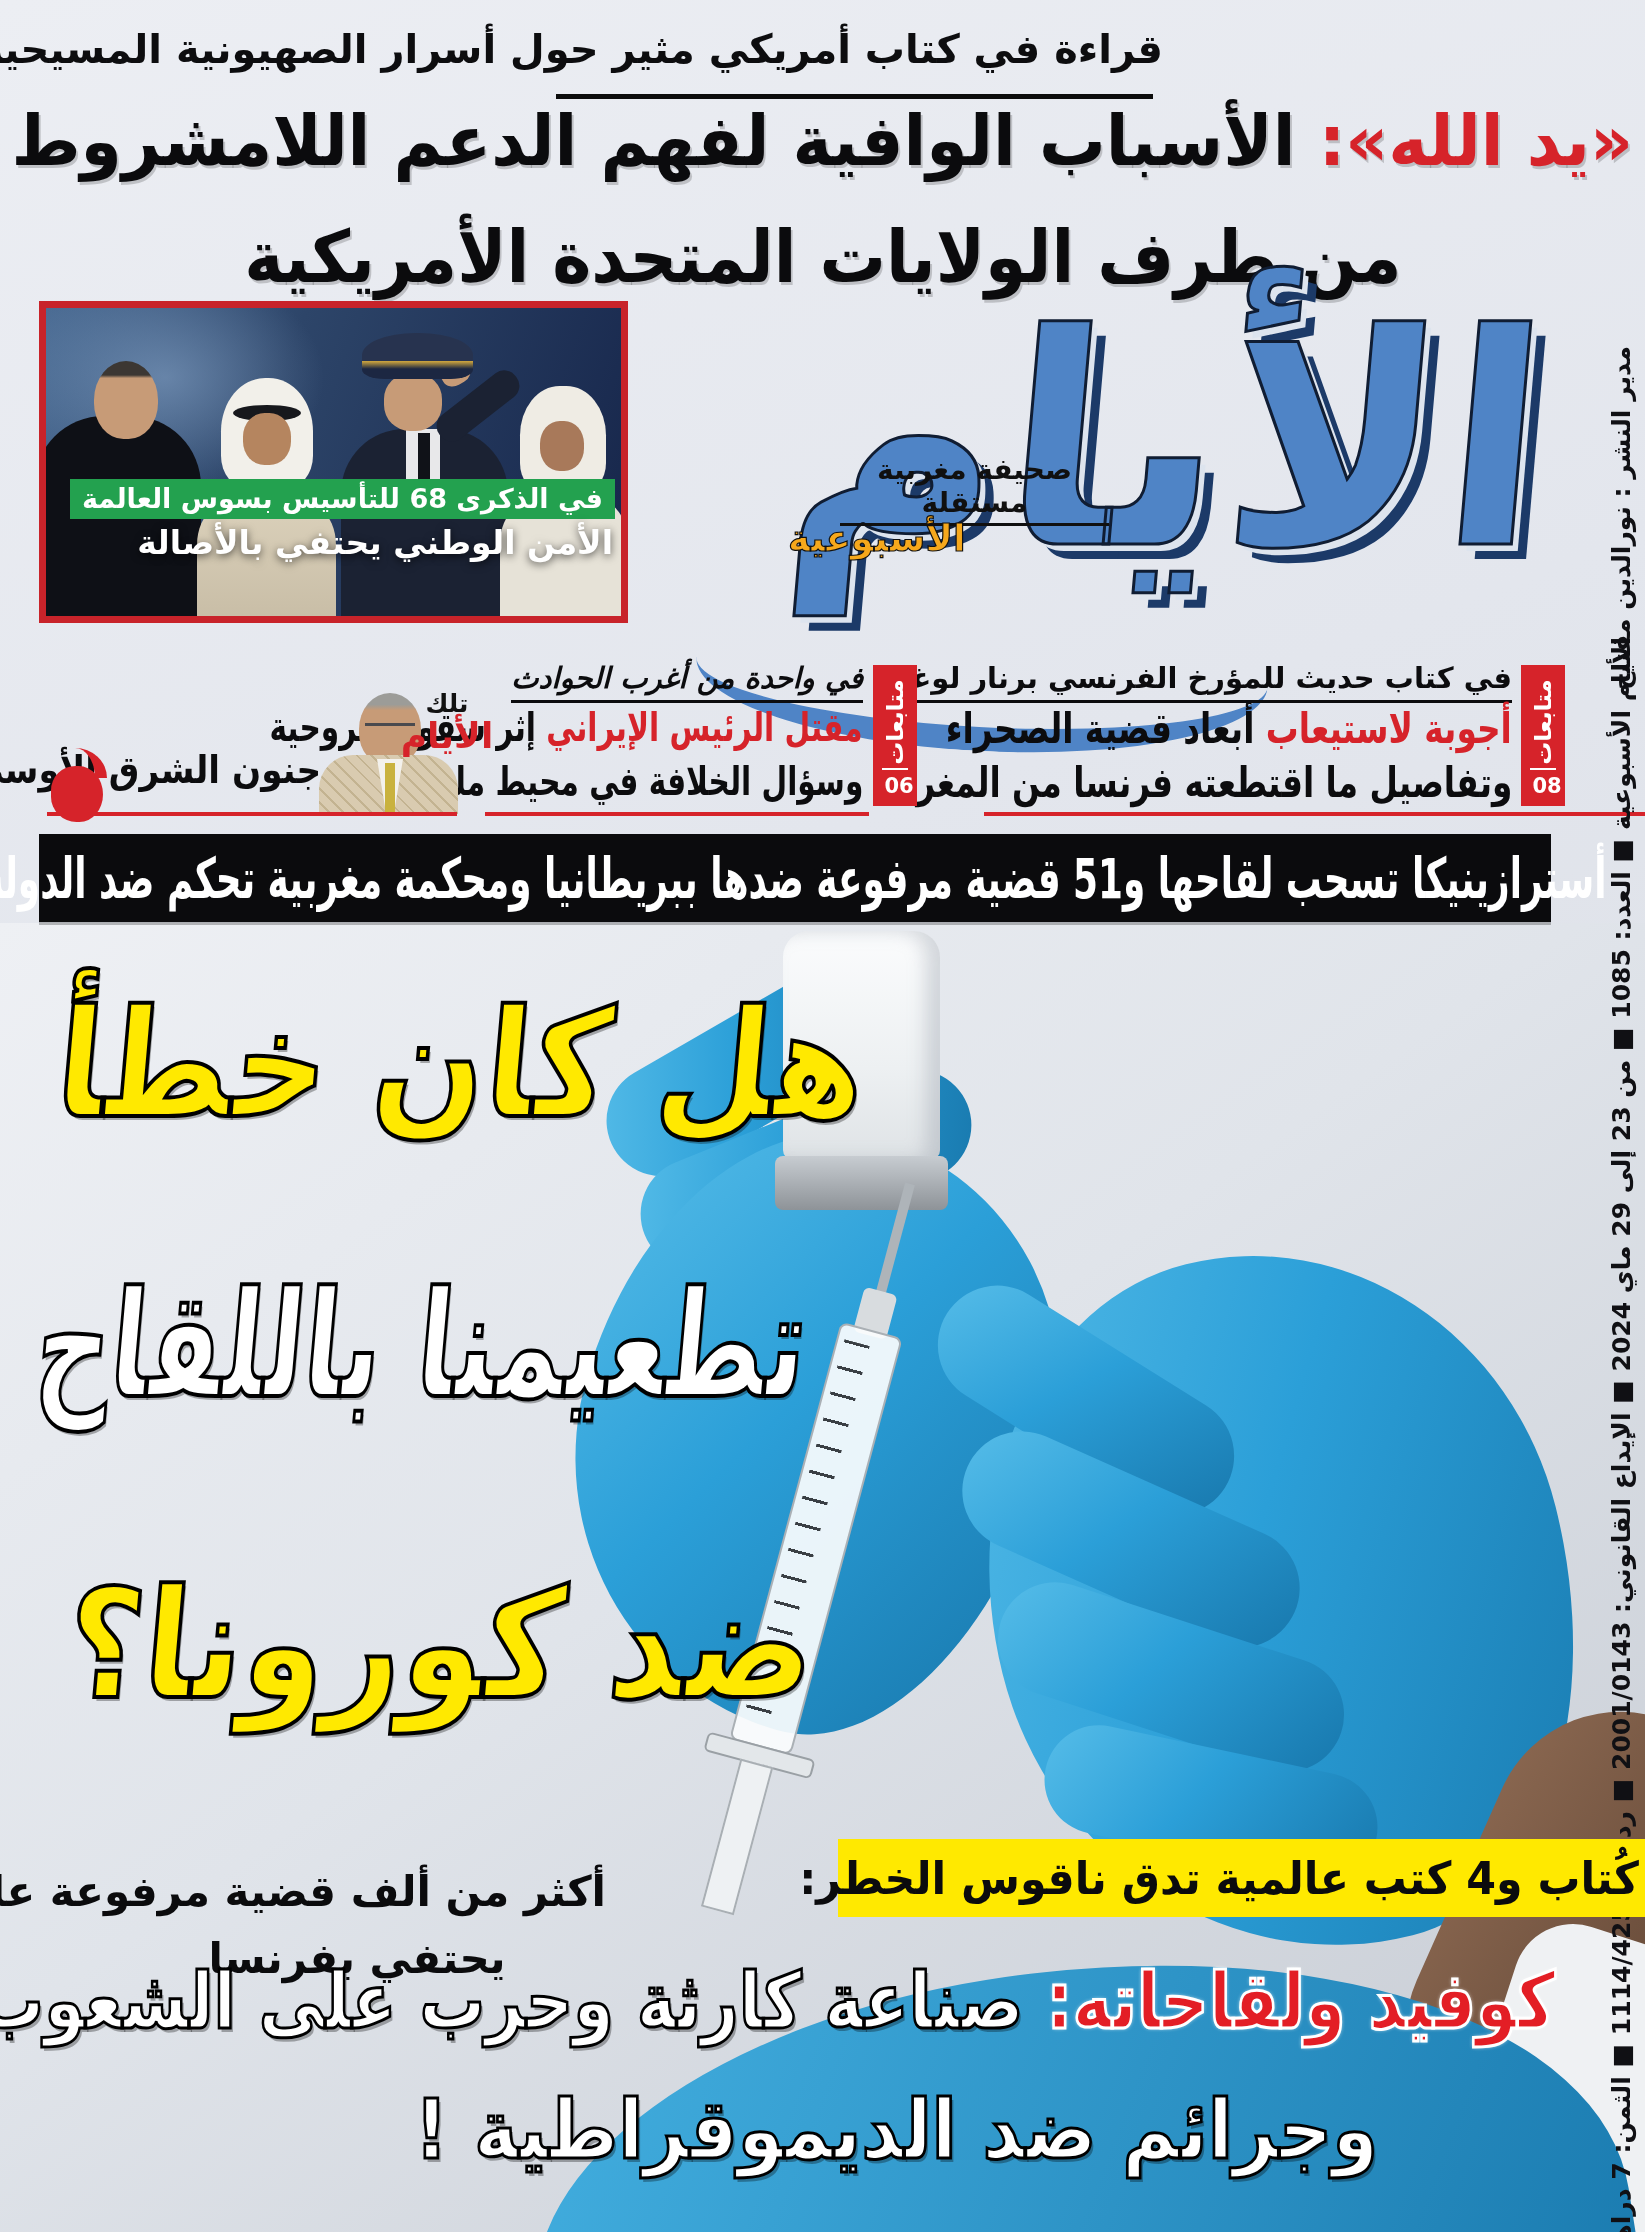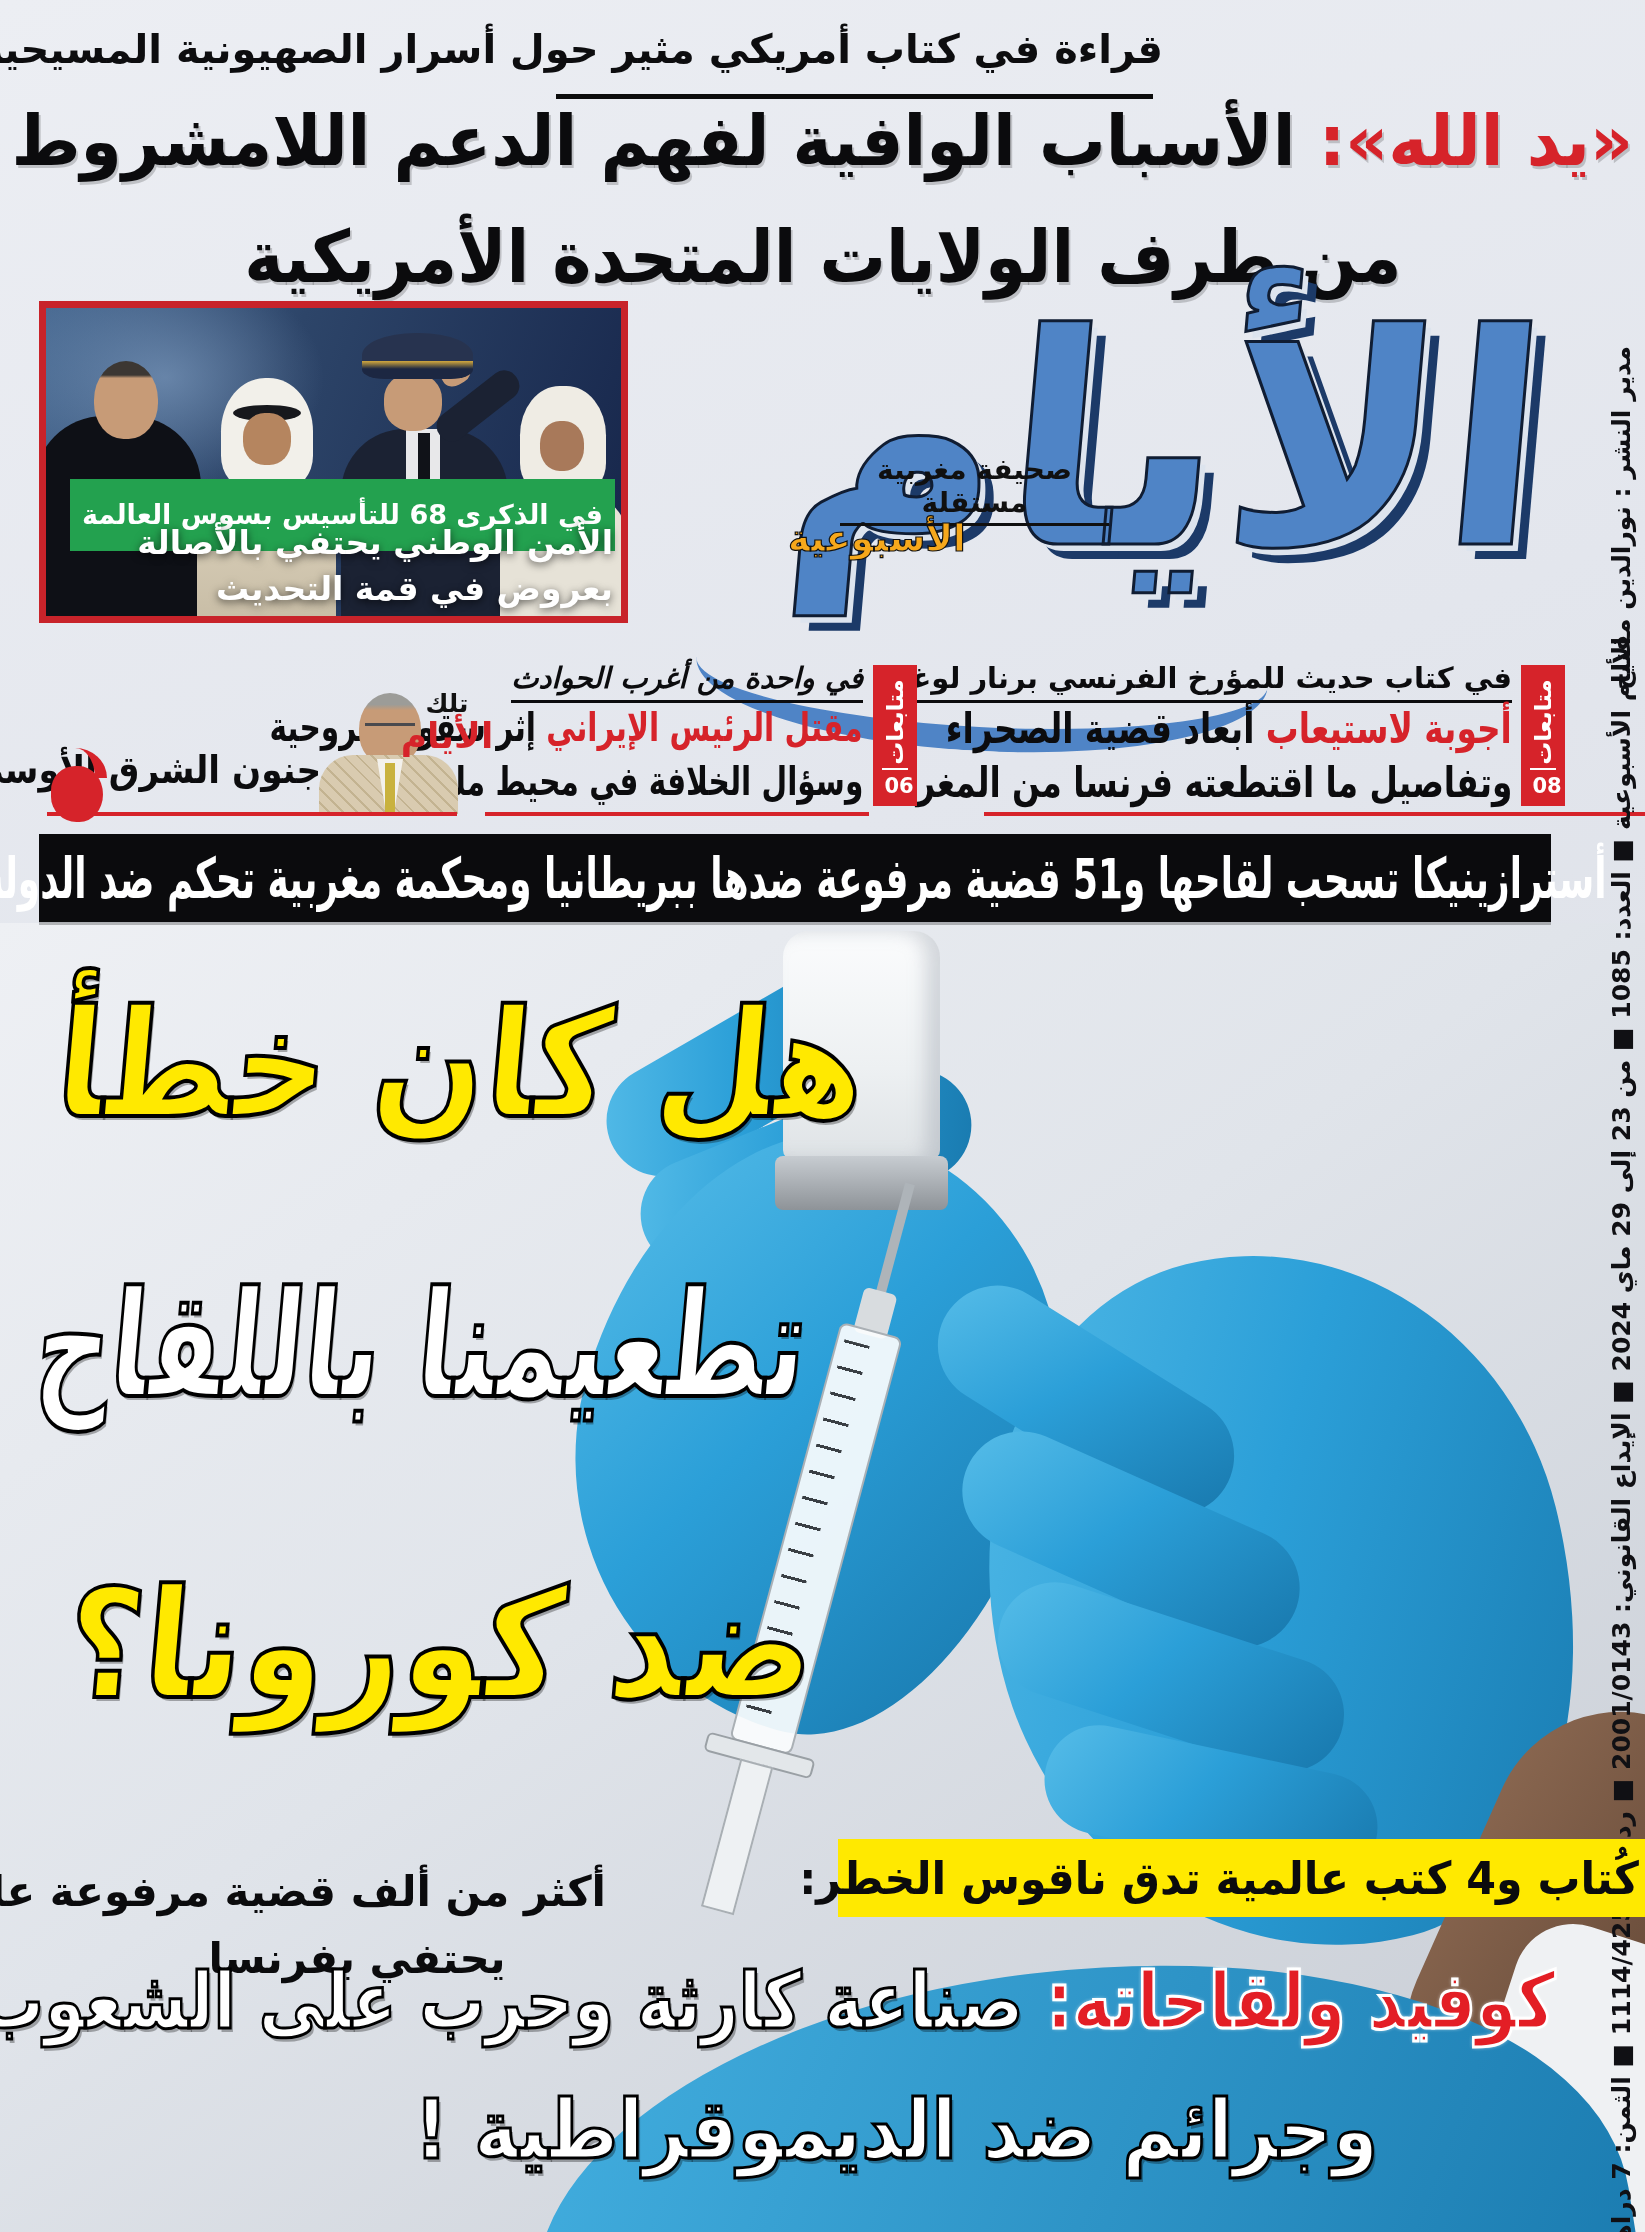--- a/index.html
+++ b/index.html
@@ -30,21 +30,21 @@
   .f-gencap{left:316px;bottom:237px;width:111px;height:46px;background:linear-gradient(#27334f 60%,#c9a23e 62%,#1c2742 78%);border-radius:48% 48% 20% 20%;}
   .f-genface{left:338px;bottom:185px;width:58px;height:58px;background:#c79b77;border-radius:45%;}
   .f-genbody{left:295px;bottom:-4px;width:167px;height:191px;background:#1b2233;border-radius:64px 64px 0 0;}
   .f-genshirt{left:360px;bottom:125px;width:34px;height:62px;background:#e8e8ea;}
   .f-gentie{left:372px;bottom:125px;width:12px;height:58px;background:#101218;}
   .f-genarm{left:384px;bottom:195px;width:96px;height:30px;background:#1b2233;border-radius:14px;transform:rotate(-38deg);}
   .f-genhand{left:394px;bottom:231px;width:30px;height:26px;background:#c79b77;border-radius:40%;transform:rotate(-30deg);}
   .f-ghutra2{left:474px;bottom:123px;width:86px;height:107px;background:#efece4;border-radius:46% 46% 28% 28%;}
   .f-face3{left:494px;bottom:145px;width:44px;height:50px;background:#a8795a;border-radius:45%;}
   .f-robe2{left:454px;bottom:-4px;width:129px;height:129px;background:#e6e2d7;border-radius:52px 52px 0 0;}
-  .pb-badge{right:6px;top:171px;height:40px;line-height:40px;padding:16px 12px;background:#23a14f;color:#fff;font-size:27px;font-weight:bold;white-space:nowrap;}
+  .pb-badge{right:6px;top:171px;height:40px;line-height:40px;padding:0 12px;background:#23a14f;color:#fff;font-size:27px;font-weight:bold;white-space:nowrap;}
   .pb-cap{right:8px;color:#fff;font-size:33px;font-weight:bold;white-space:nowrap;text-shadow:0 2px 8px rgba(0,0,0,.65);}
   .pb-cap1{top:215px;}
   .pb-cap2{top:261px;}
   
   .logo{top:310px;right:100px;font-size:294px;line-height:.9;font-weight:bold;color:#4f84c6;-webkit-text-stroke:3px #101d33;text-shadow:7px 7px 0 #dde4ee,16px 15px 0 #1c3a68;transform:skewX(-5deg);z-index:1;}
   .logo-tagline{top:453px;left:841px;width:269px;text-align:center;font-size:28px;font-weight:bold;color:#101010;border-bottom:3px solid #101010;padding-bottom:4px;z-index:2;}
   .logo-edition{top:517px;left:789px;font-size:37px;font-weight:bold;color:#f6a81c;-webkit-text-stroke:1.2px #101010;z-index:2;}
   .logo-tail{top:593px;left:697px;width:572px;height:134px;border-radius:50%;border-bottom:24px solid #4f84c6;transform:rotate(3deg);z-index:1;}
   
   .spine{right:38px;transform-origin:top right;transform:rotate(-90deg);white-space:nowrap;font-size:25px;font-weight:bold;color:#101014;z-index:3;}
@@ -154,21 +154,20 @@
     <div class="fig f-gentie"></div>
     <div class="fig f-genface"></div>
     <div class="fig f-genarm"></div>
     <div class="fig f-genhand"></div>
     <div class="fig f-gencap"></div>
     <div class="fig f-robe2"></div>
     <div class="fig f-ghutra2"></div>
     <div class="fig f-face3"></div>
     <div class="abs pb-badge">في الذكرى 68 للتأسيس بسوس العالمة</div>
     <div class="abs pb-cap pb-cap1">الأمن الوطني يحتفي بالأصالة</div>
-    <div class="abs pb-cap pb-cap2">بعروض في قمة التحديث</div>
   </div>
 
   <div class="abs logo">الأيام</div>
   <div class="abs logo-tagline">صحيفة مغربية مستقلة</div>
   <div class="abs logo-edition">الأسبوعية</div>
   <div class="abs logo-tail"></div>
 
   <div class="abs spine spine-publisher">مدير النشر : نورالدين مفتاح</div>
   <div class="abs spine spine-issue">الأيام الأسبوعية ■ العدد: 1085 ■ من 23 إلى 29 ماي 2024 ■ الإيداع القانوني: 2001/0143 ■ ردمد: 1114/4254 ■ الثمن: 7 دراهم</div>
 

